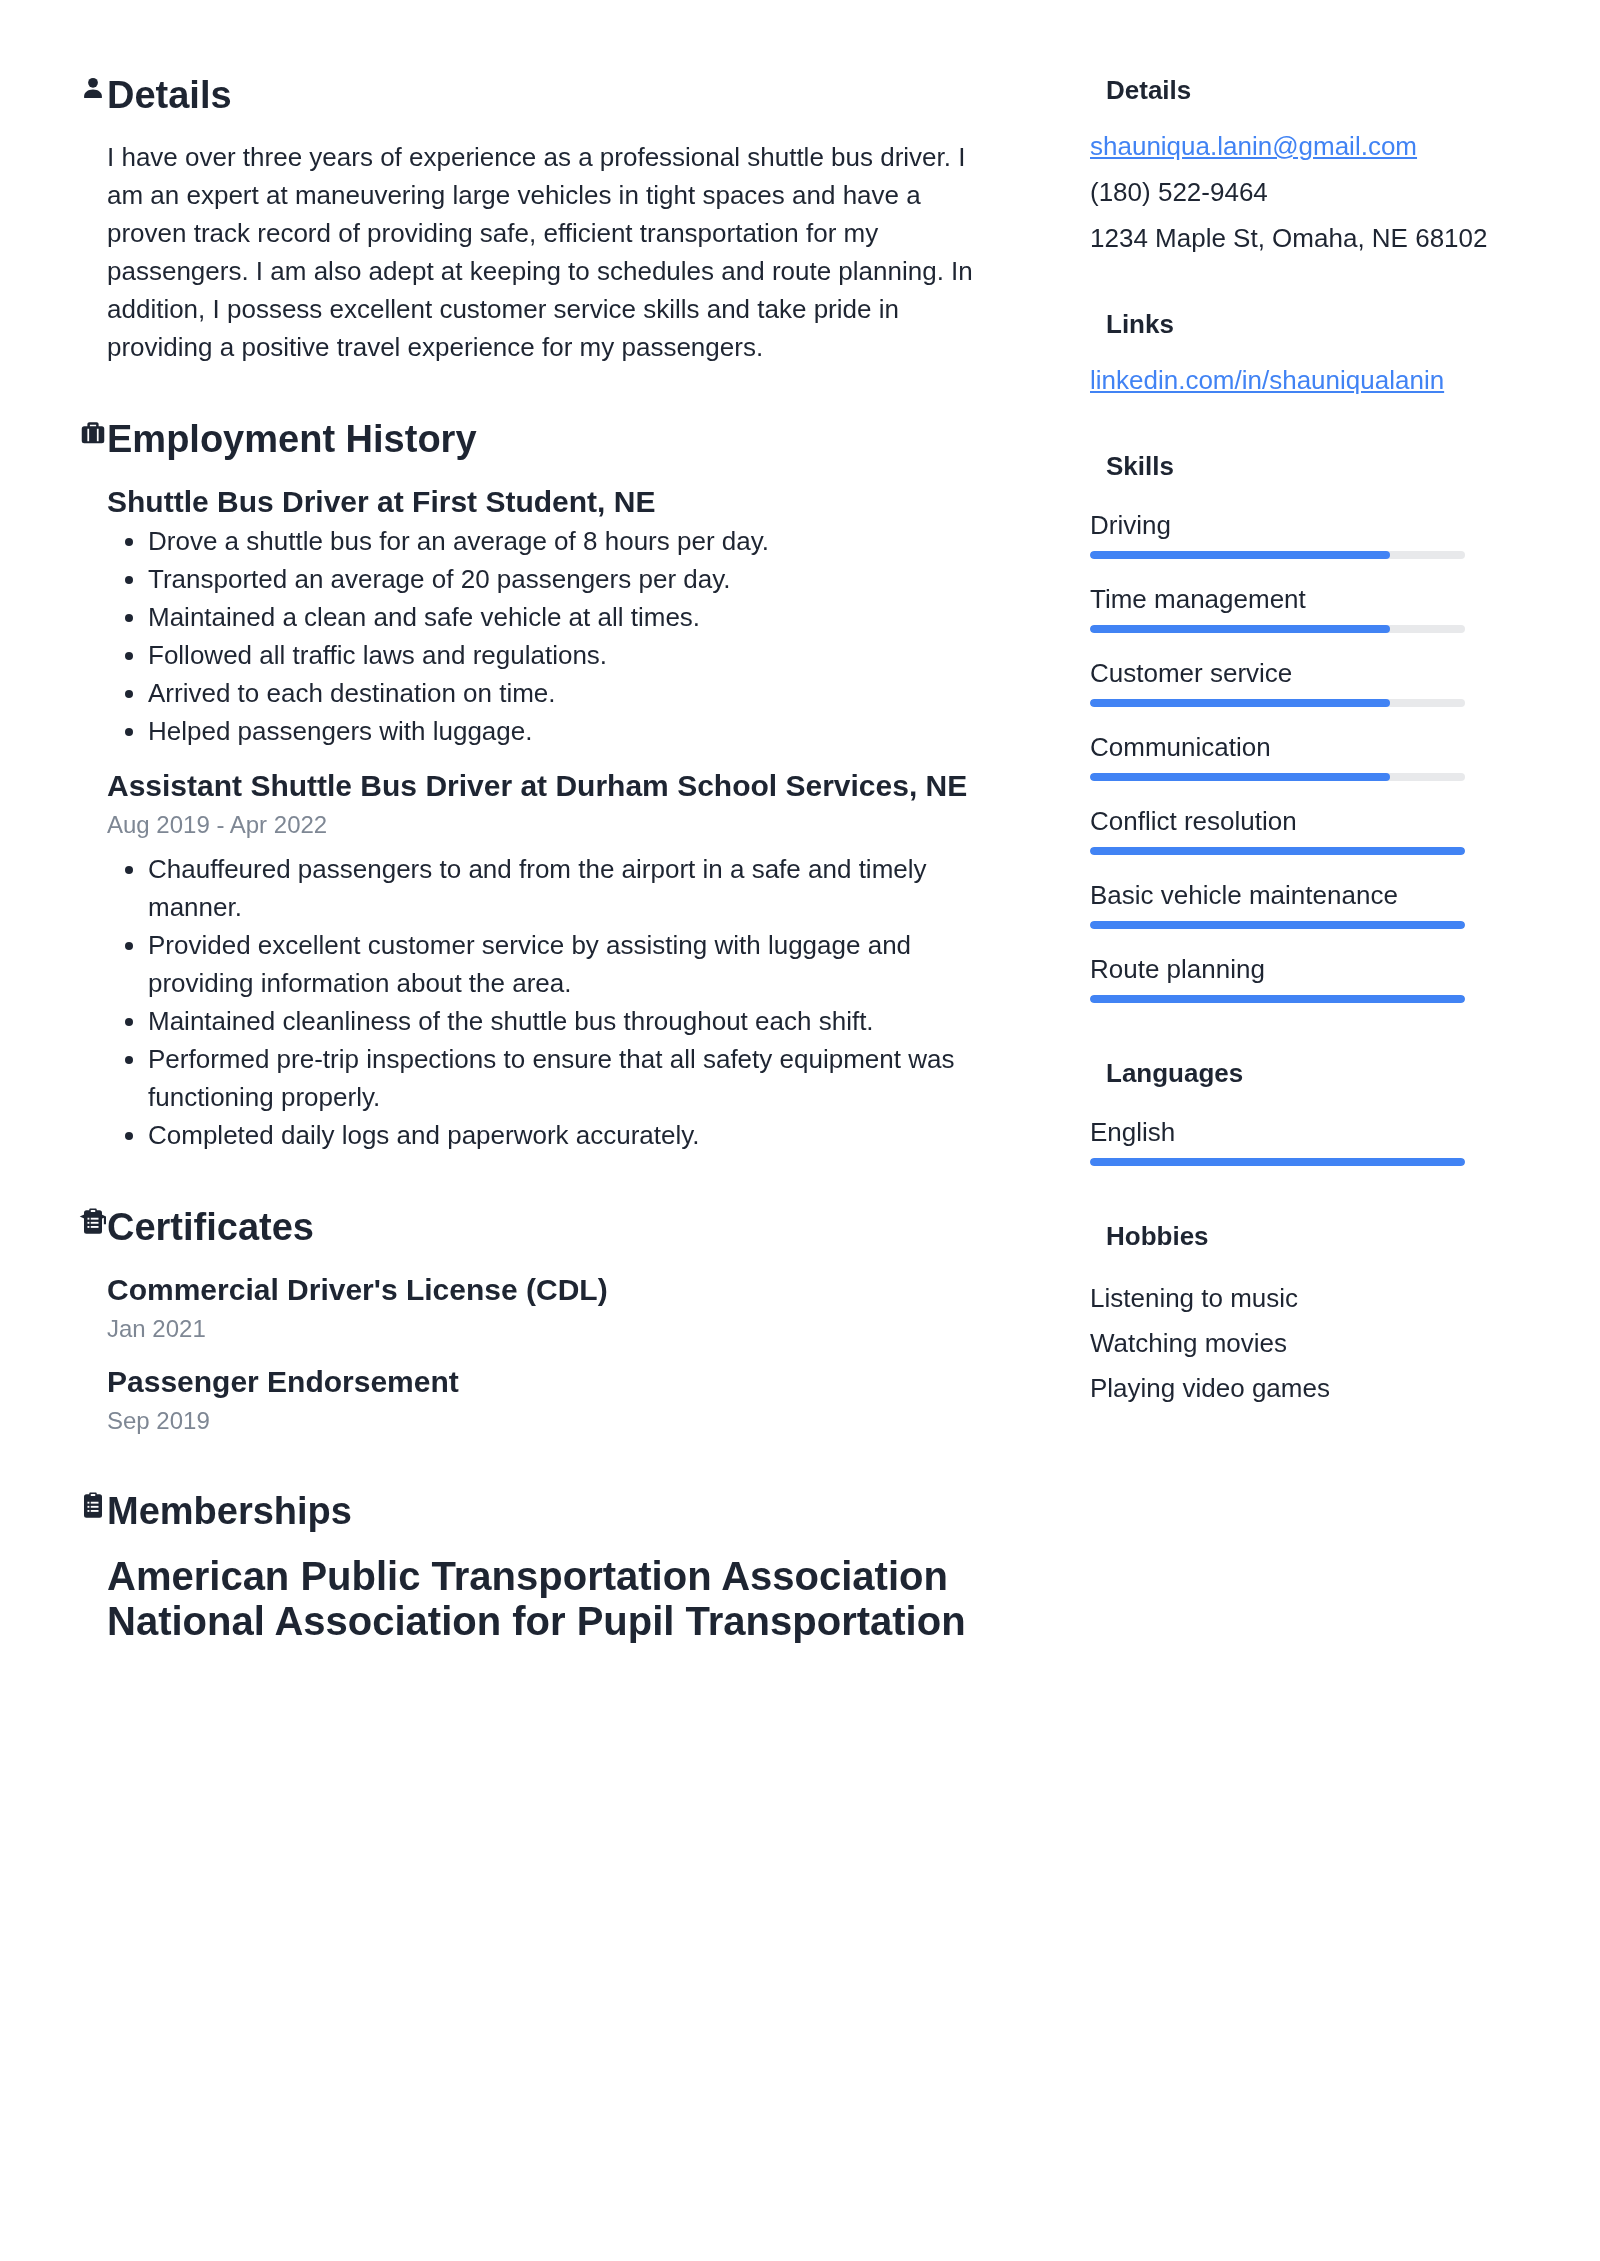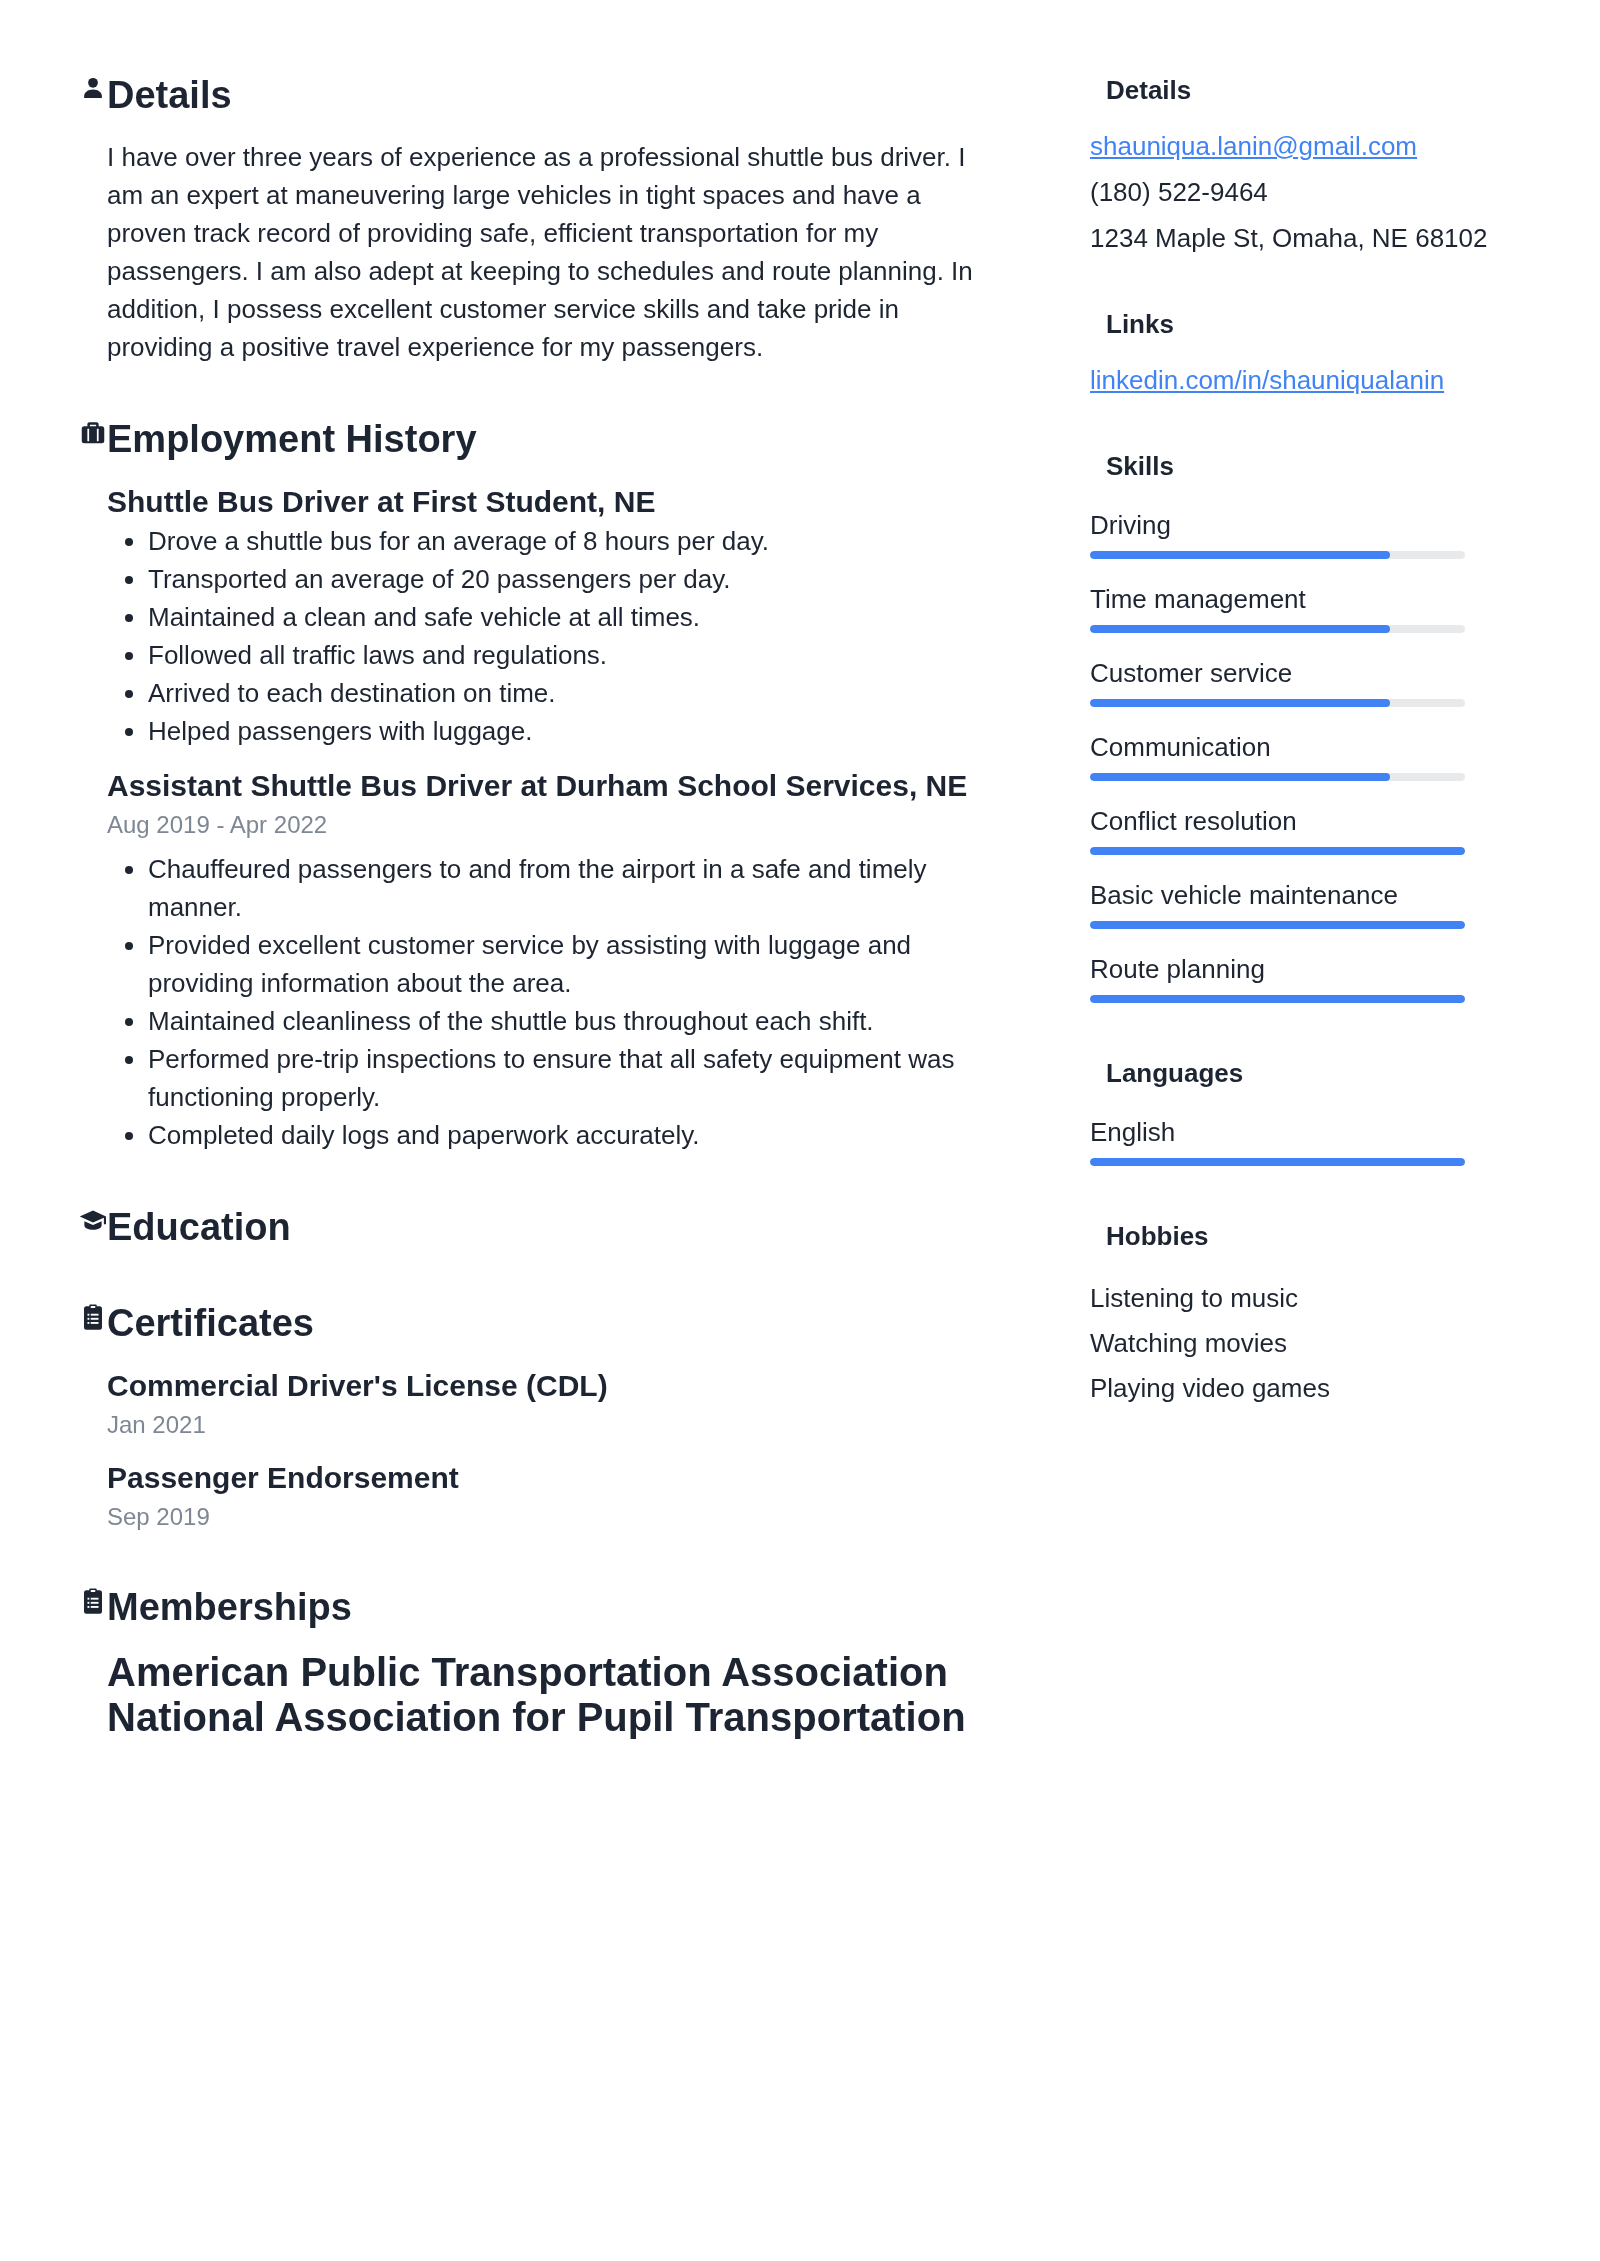--- a/index.html
+++ b/index.html
@@ -110,23 +110,20 @@
         </div>
       </section>
 
       <section class="section">
         <span class="sec-icon">
           <svg viewBox="0 0 24 24">
               <path d="M12 3.6 1.4 8.4 12 13.2l8.7-3.9v5.2h1.7V8.4L12 3.6z"></path>
               <path d="M5.1 12.1v3.5c0 1.9 3.1 3.4 6.9 3.4s6.9-1.5 6.9-3.4v-3.5L12 15.2l-6.9-3.1z"></path>
             </svg>
         </span>
-        <div class="sec-head">
-          <h2>Education</h2>
-        </div>
       </section>
 
       <section class="section">
         <span class="sec-icon">
           <svg viewBox="0 0 24 24">
               <path d="M10 1.9h4c.6 0 1 .4 1 1v.4h2.2a2 2 0 0 1 2 2v14.8a2 2 0 0 1-2 2H6.8a2 2 0 0 1-2-2V5.3a2 2 0 0 1 2-2H9v-.4c0-.6.4-1 1-1z"></path>
               <rect x="10.2" y="3.1" width="3.6" height="1.7" rx="0.5" fill="#fff"></rect>
               <rect x="7.6" y="9.4" width="1.5" height="1.5" fill="#fff"></rect>
               <rect x="10.2" y="9.4" width="6.2" height="1.5" fill="#fff"></rect>
               <rect x="7.6" y="12.7" width="1.5" height="1.5" fill="#fff"></rect>

